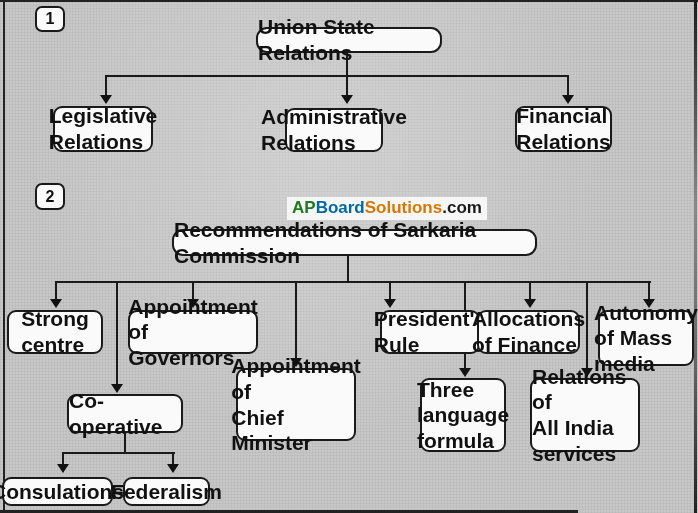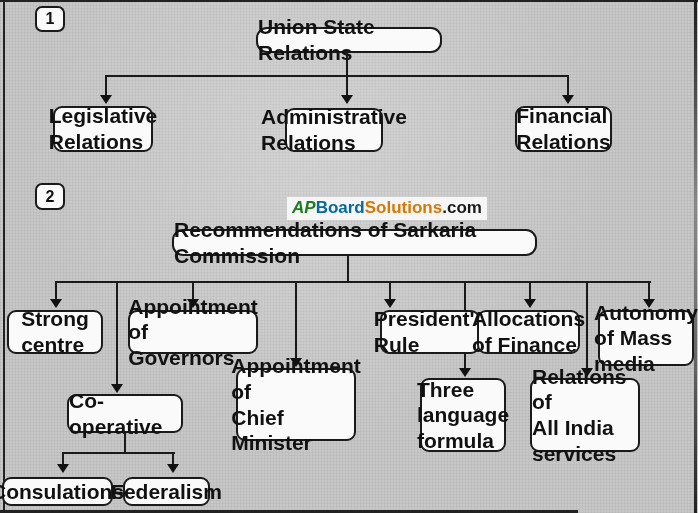--- a/index.html
+++ b/index.html
@@ -25,21 +25,21 @@
   }
   .hl,.vl{position:absolute;background:#1a1a1a;}
   .hl{height:2px;} .vl{width:2px;}
   .ar{position:absolute;width:0;height:0;border-left:6px solid transparent;
       border-right:6px solid transparent;border-top:9px solid #111;}
   .wm{
     position:absolute;left:287px;top:197px;background:#f6f6f6;
     padding:1px 5px 2px 5px;font-weight:700;font-size:17px;letter-spacing:0;
     white-space:nowrap;
   }
-  .wm-ap{color:#1e7b1e;font-style:italic;} .wm-board{color:#0369a1;} .wm-sol{color:#d77800;} .wm-com{color:#1a1a1a;}
+  .wm-ap{color:#1e7b1e;} .wm-board{color:#0369a1;} .wm-sol{color:#d77800;} .wm-com{color:#1a1a1a;}
   .edge{position:absolute;background:#222;}
 </style>
 </head>
 <body>
 
 <div class="page">
 
   <div class="edge" style="left:0;top:0;width:698px;height:2px;"></div>
   <div class="edge" style="left:3px;top:0;width:2px;height:513px;"></div>
   <div class="edge" style="left:694px;top:0;width:3px;height:513px;background:linear-gradient(#1c1c1c,#8a8a8a 40%,#666 70%,#222);"></div>

